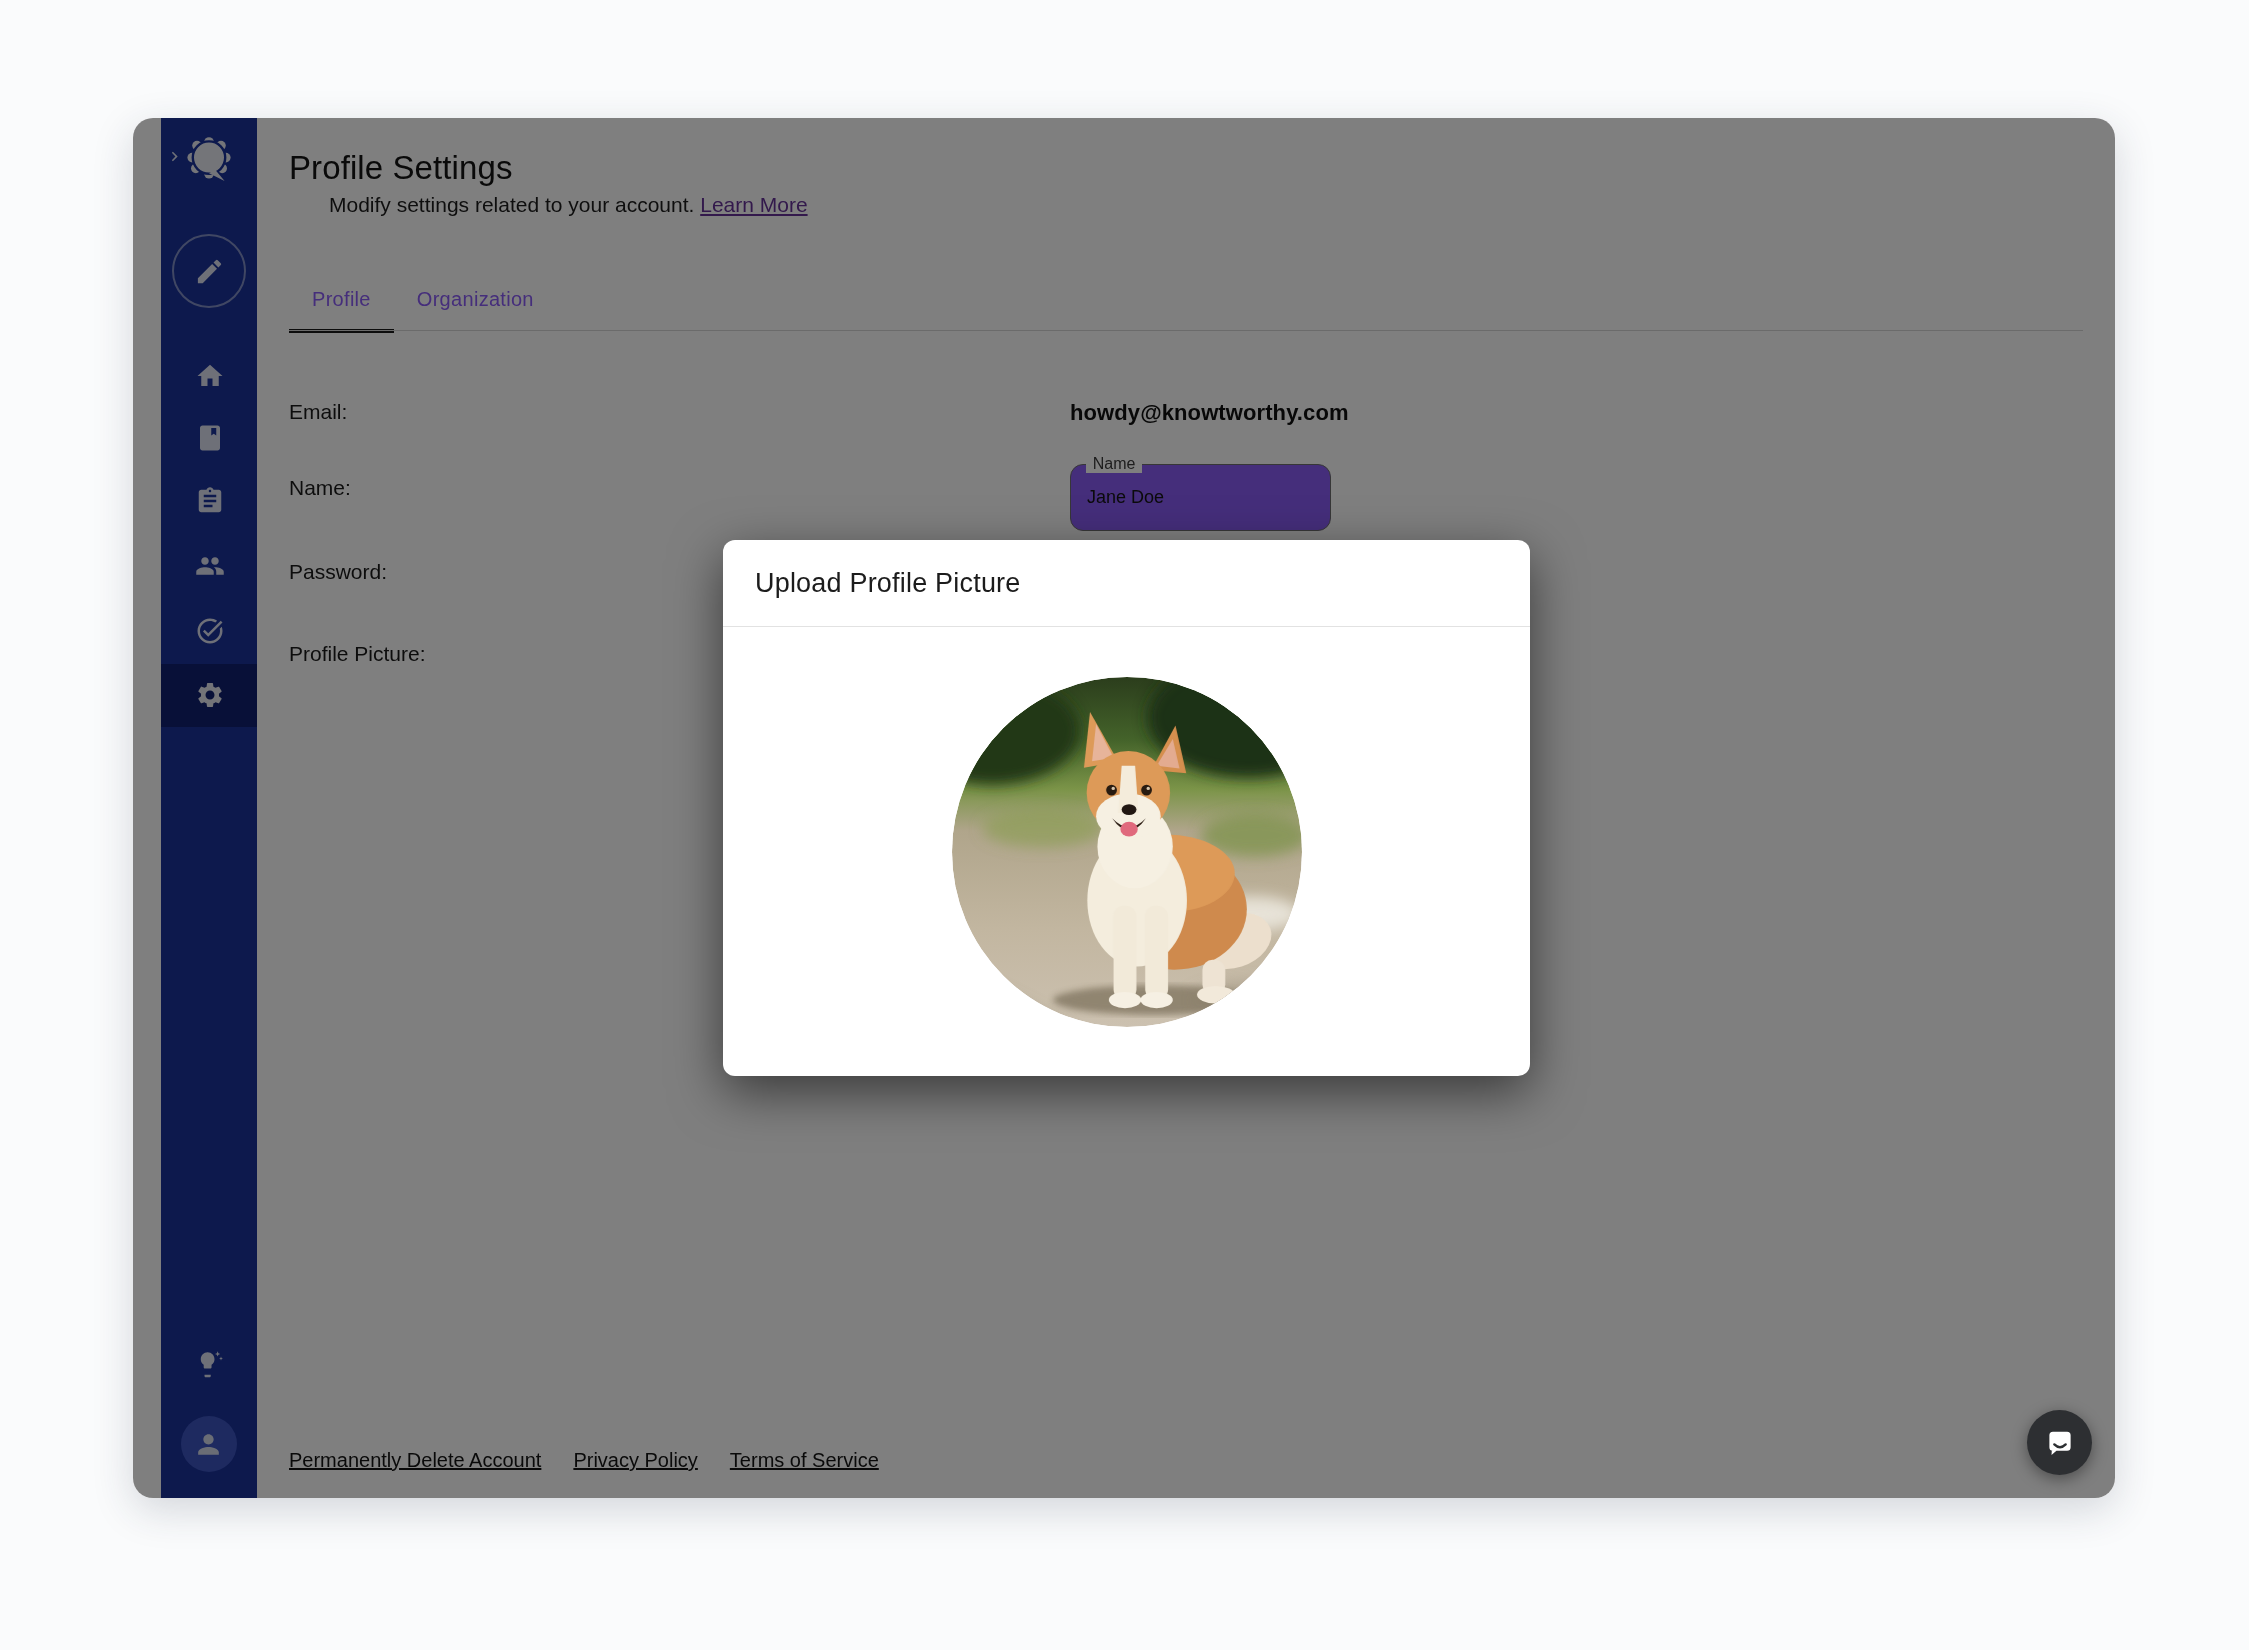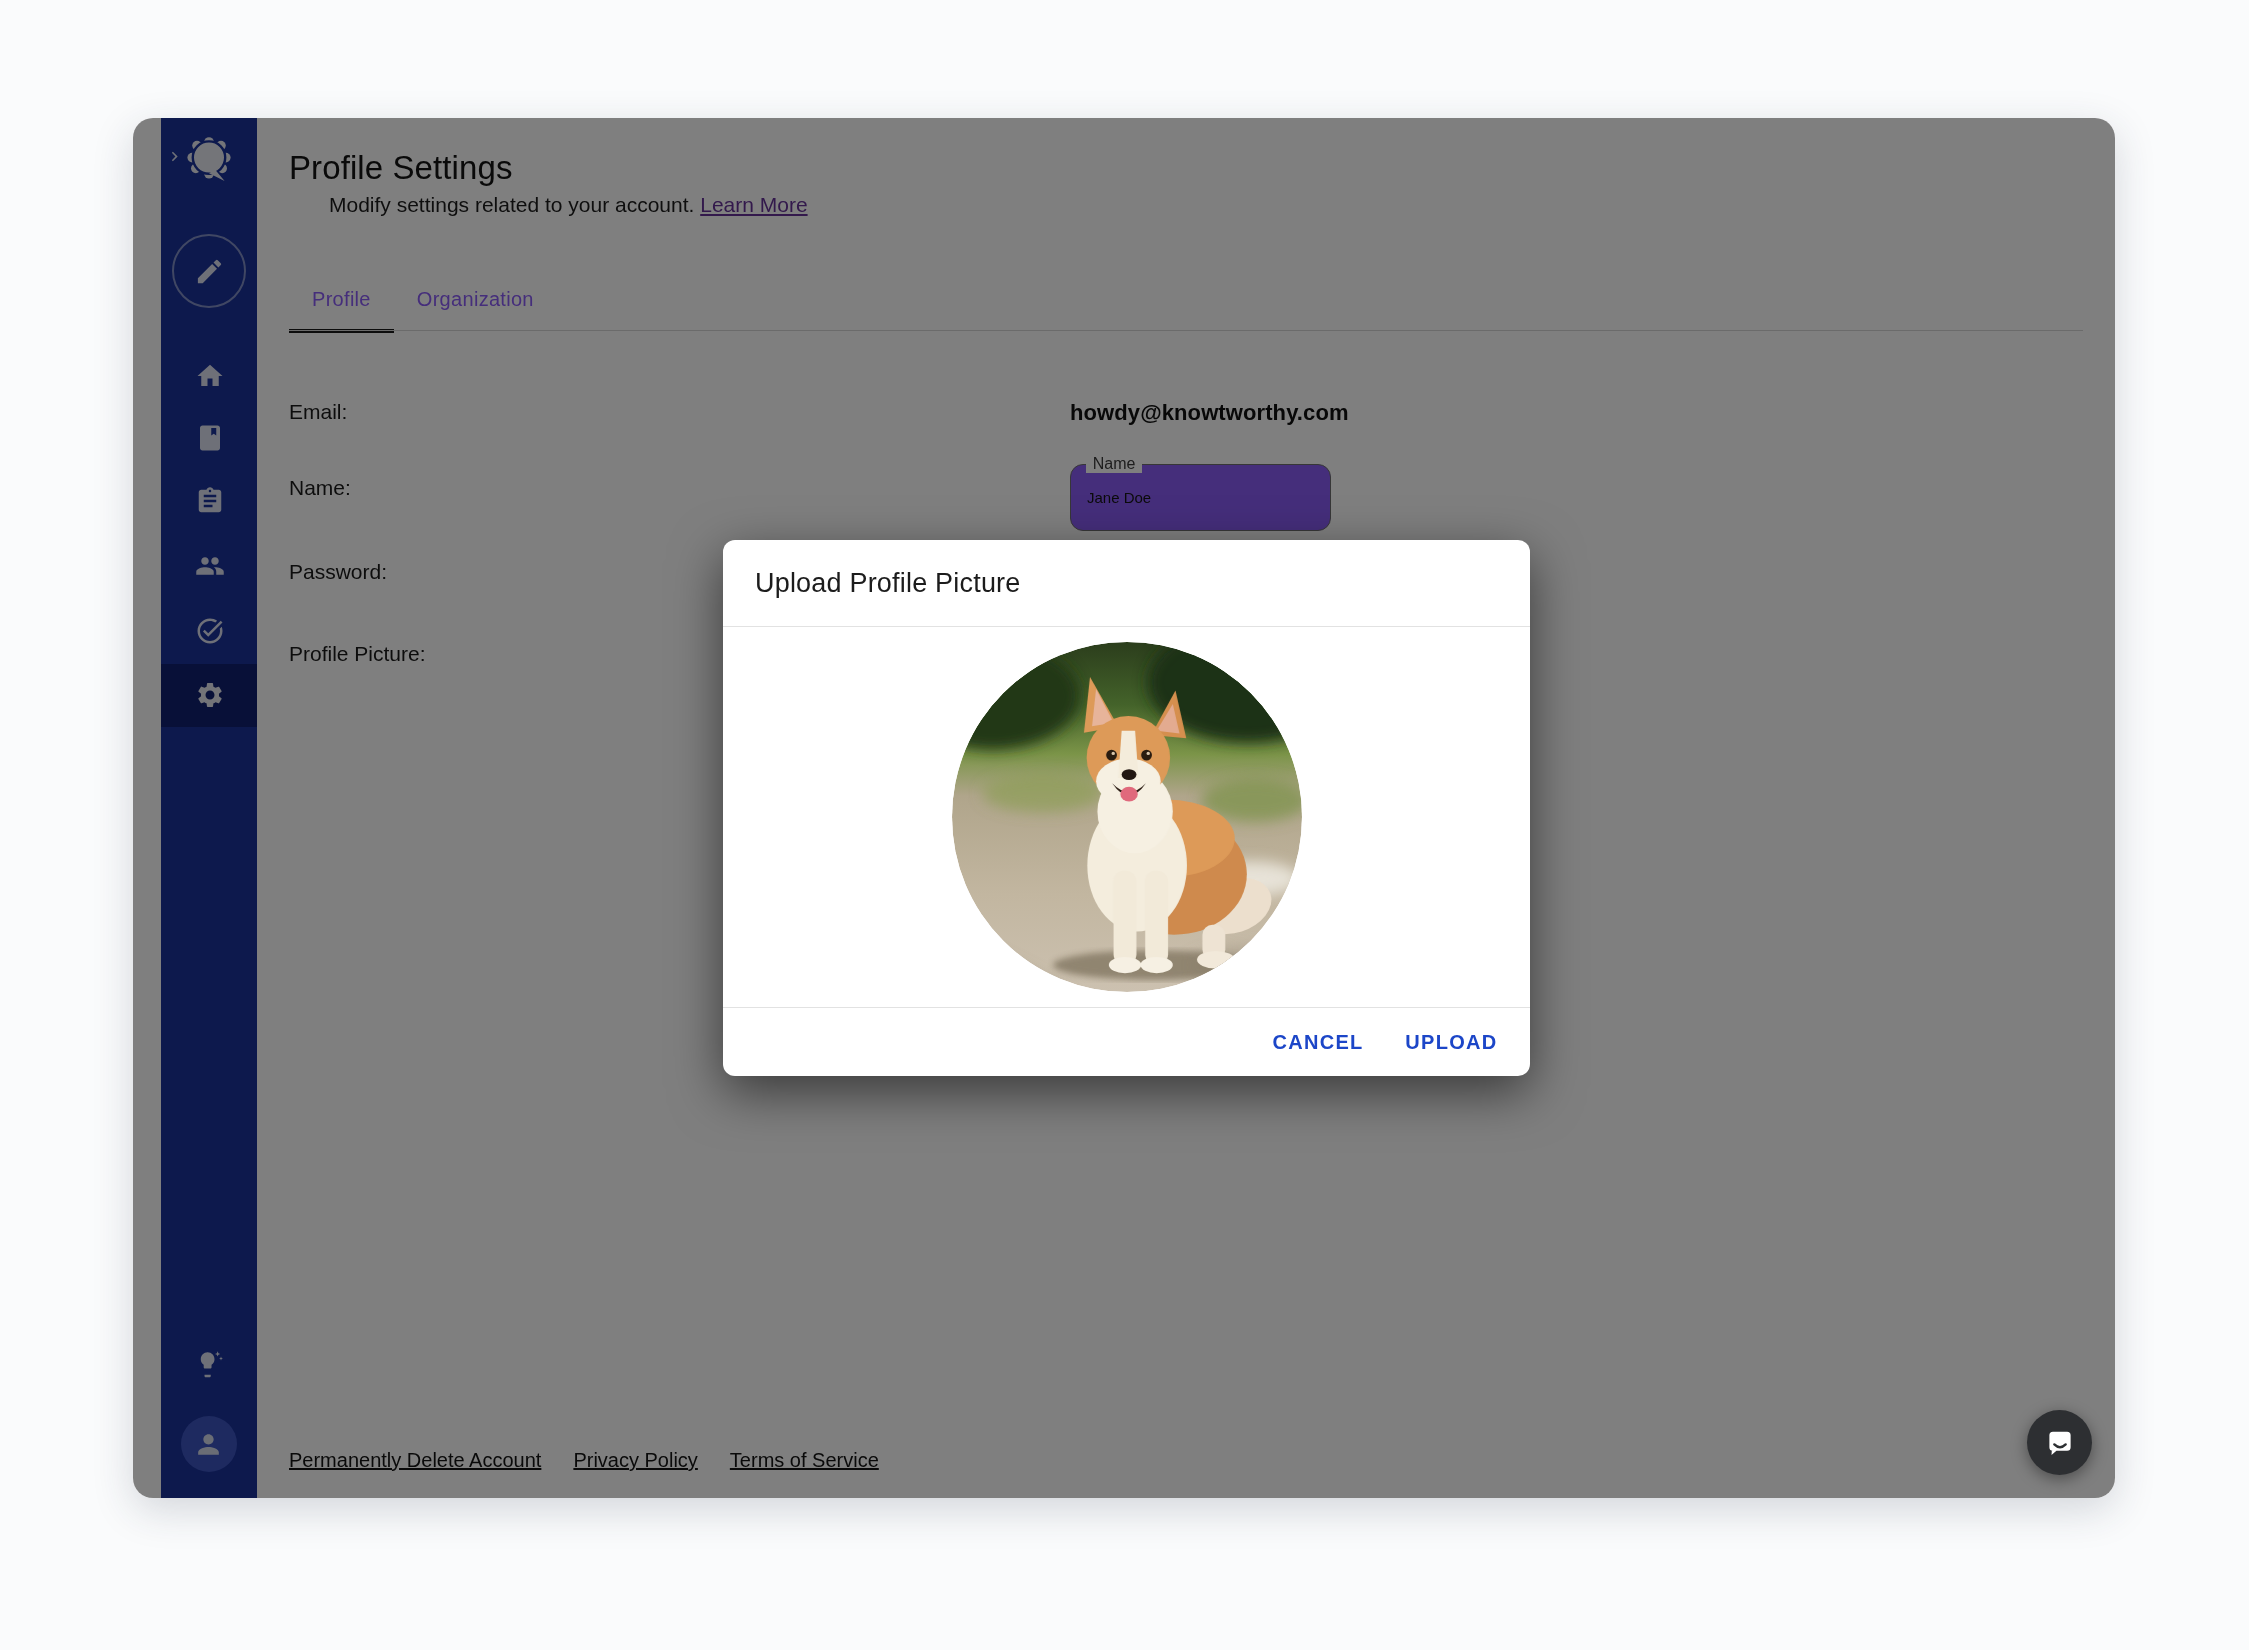--- a/index.html
+++ b/index.html
@@ -53,21 +53,21 @@
   .name-field {
     position:absolute; left:813px; top:346px; width:261px; height:67px;
     border:1.3px solid #6e6e6e; border-radius:13px; background:#8b5cf6;
   }
   .name-field .legend {
     position:absolute; top:-10px; left:15px; padding:0 6.7px; background:#fff;
     font-size:16px; color:#3c3c3c;
   }
   .name-field input {
     width:100%; height:100%; border:none; outline:none; background:transparent;
-    font-family:inherit; font-size:15px; color:#161616; padding:0 16px;
+    font-family:inherit; font-size:18px; color:#161616; padding:0 16px;
   }
   .footer-links { position:absolute; left:32px; top:1331px; display:flex; gap:32px; }
   .footer-links a { font-size:20px; color:#141414; text-decoration:underline; }
   
   .scrim { position:absolute; inset:0; background:rgba(0,0,0,.5); z-index:10; }
   .modal {
     position:absolute; left:590px; top:422px; width:807px; height:536px;
     background:#fff; border-radius:12px; z-index:20;
     box-shadow:0 16px 51px rgba(0,0,0,.55);
     display:flex; flex-direction:column;
@@ -271,24 +271,20 @@
             <circle cx="289" cy="168" r="8" fill="#281b10"></circle>
             <circle cx="239.5" cy="165.5" r="2.5" fill="#d9c7ae"></circle>
             <circle cx="291.5" cy="165.5" r="2.5" fill="#d9c7ae"></circle>
             <ellipse cx="263" cy="197" rx="11" ry="8" fill="#211712"></ellipse>
             <path d="M238 210 Q263 236 288 210 Q276 228 263 228 Q250 228 238 210 Z" fill="#2c1d14"></path>
             <ellipse cx="263" cy="226" rx="13" ry="11" fill="#e0697c"></ellipse>
           </g>
         </svg>
       </div>
     </div>
-    <div class="modal-actions">
-      <button class="text-btn">CANCEL</button>
-      <button class="text-btn">UPLOAD</button>
-    </div>
   </div>
 
   <div class="chat-fab">
     <svg width="34" height="34" viewBox="0 0 48 48">
       <path fill="#ffffff" d="M14 8h20a5 5 0 0 1 5 5v17a5 5 0 0 1-5 5H19l-7 6 .4-6H14a5 5 0 0 1-5-5V13a5 5 0 0 1 5-5z"></path>
       <path d="M16 26 q8 8 16 0" stroke="#2d2f32" stroke-width="3.4" fill="none" stroke-linecap="round"></path>
     </svg>
   </div>
 
 </div>

